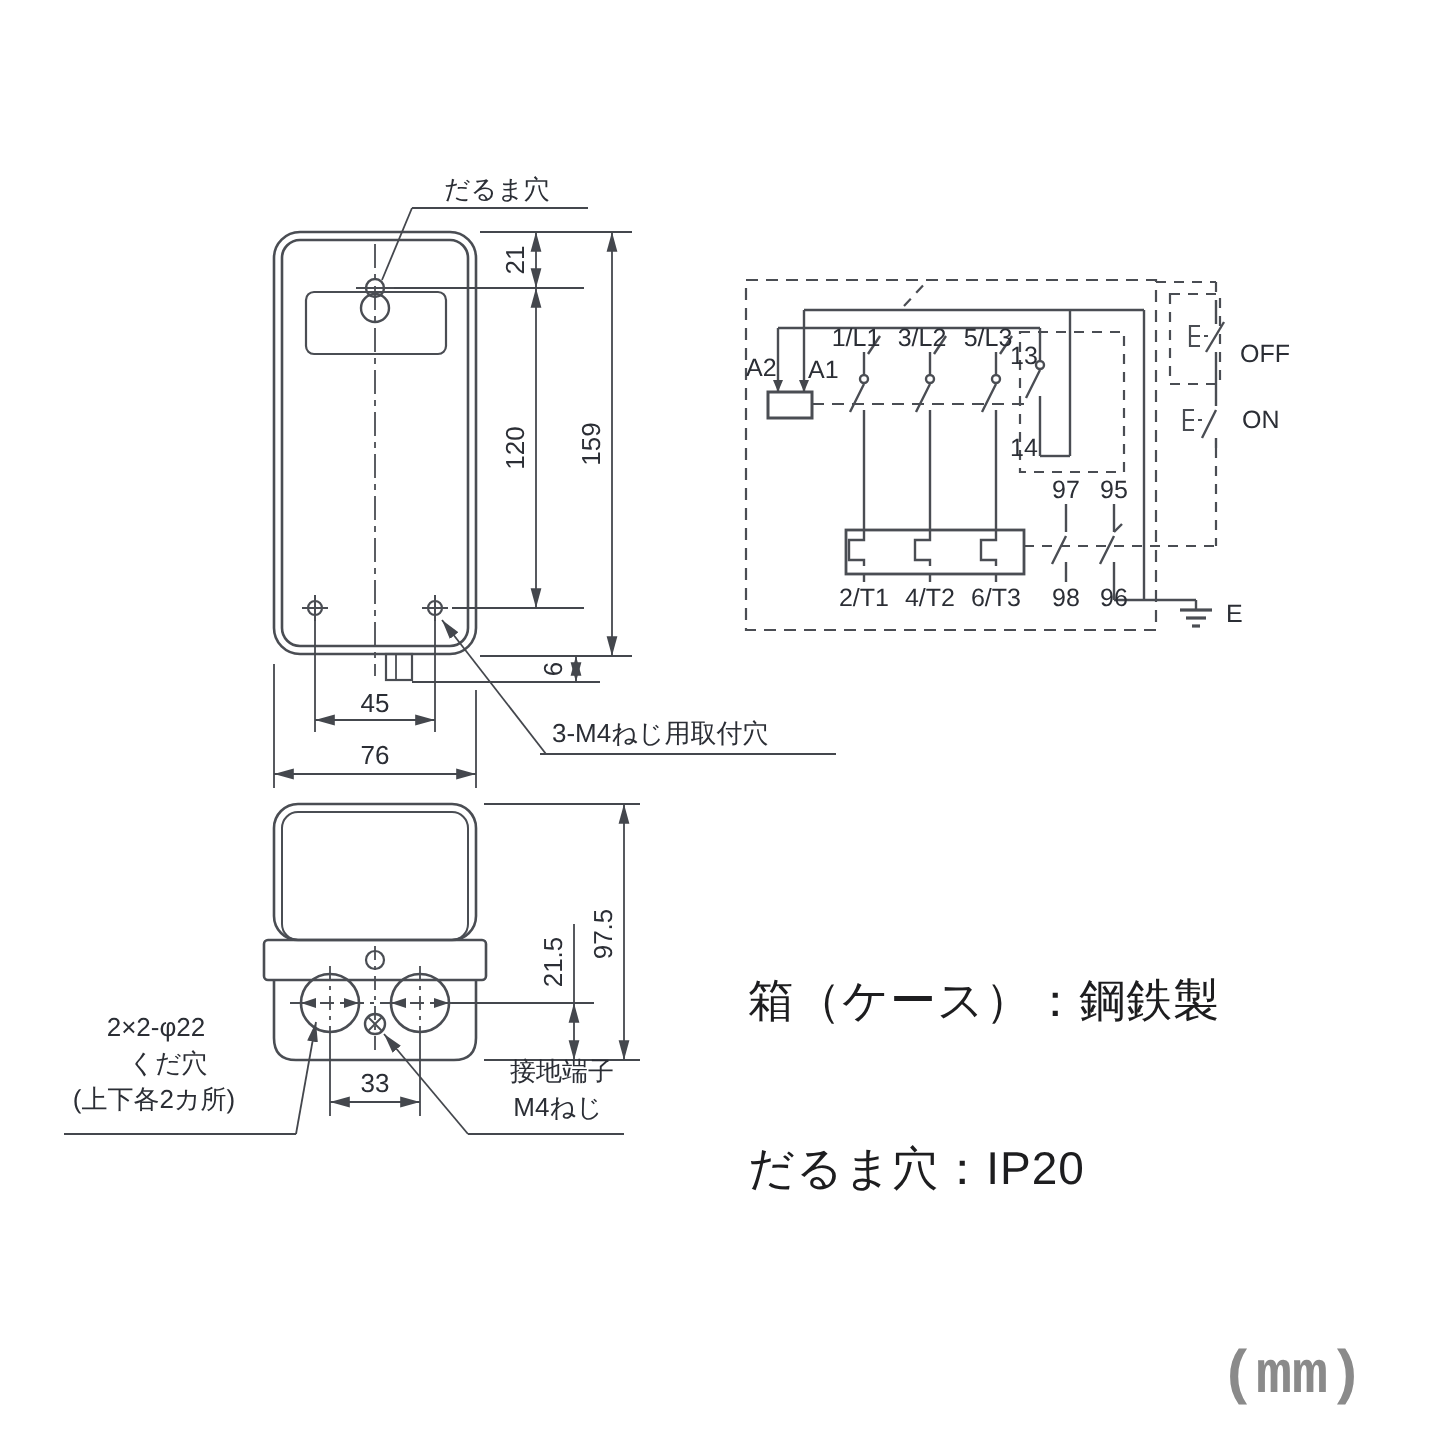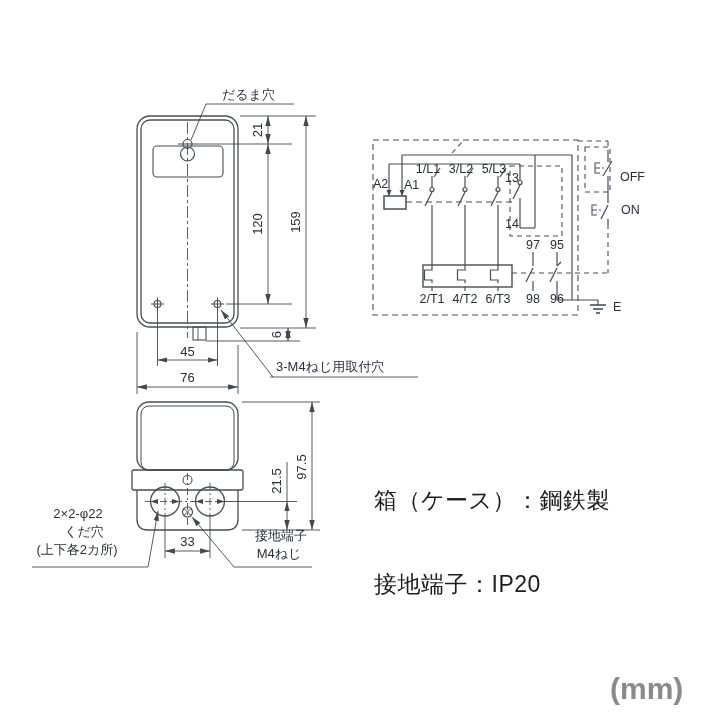--- a/index.html
+++ b/index.html
@@ -5,21 +5,21 @@
   html,body{margin:0;padding:0;background:#fff;}
   #canvas{position:relative;width:720px;height:720px;background:#ffffff;overflow:hidden;
           font-family:"Liberation Sans",sans-serif;}
   svg{position:absolute;left:0;top:0;}
   svg text{font-family:"Liberation Sans","DejaVu Sans",sans-serif;fill:#2b2e35;}
   .lbl{font-size:13px;}
   .dim{font-size:13px;}
   .term{font-size:12.5px;}
   .spec{position:absolute;left:355px;top:430px;font-size:23px;line-height:28px;
         color:#1d1d1f;letter-spacing:0.5px;white-space:pre;margin-left:19px;}
-  .unit{position:absolute;left:610px;top:672px;font-size:30px;font-weight:bold;color:#8a8a8a;}
+  .unit{position:absolute;left:610px;top:672px;font-size:30px;font-weight:bold;color:#8a8a8a;font-family:Liberation Mono, monospace;}
 </style>
 </head>
 <body>
 
 <div id="canvas">
 
 <svg width="720" height="720" viewBox="0 0 720 720">
   <defs>
     <marker id="arr" markerWidth="12" markerHeight="8" refX="11" refY="4" orient="auto-start-reverse">
       <path d="M0,1 L11,4 L0,7 z" fill="#44474d"></path>
@@ -267,18 +267,18 @@
     <text class="term" x="533" y="303" text-anchor="middle">98</text>
     <text class="term" x="557" y="303" text-anchor="middle">96</text>
     <text class="term" x="620" y="181">OFF</text>
     <text class="term" x="621" y="214">ON</text>
     <text class="term" x="613" y="311">E</text>
   </g>
 </svg>
 
 <div class="spec">
   <div>箱（ケース）：鋼鉄製</div>
-  <div>接地端子：IP20</div>
+  <div>だるま穴：IP20</div>
 </div>
 
 <div class="unit">(mm)</div>
 
 </div>
 
 </body></html>

